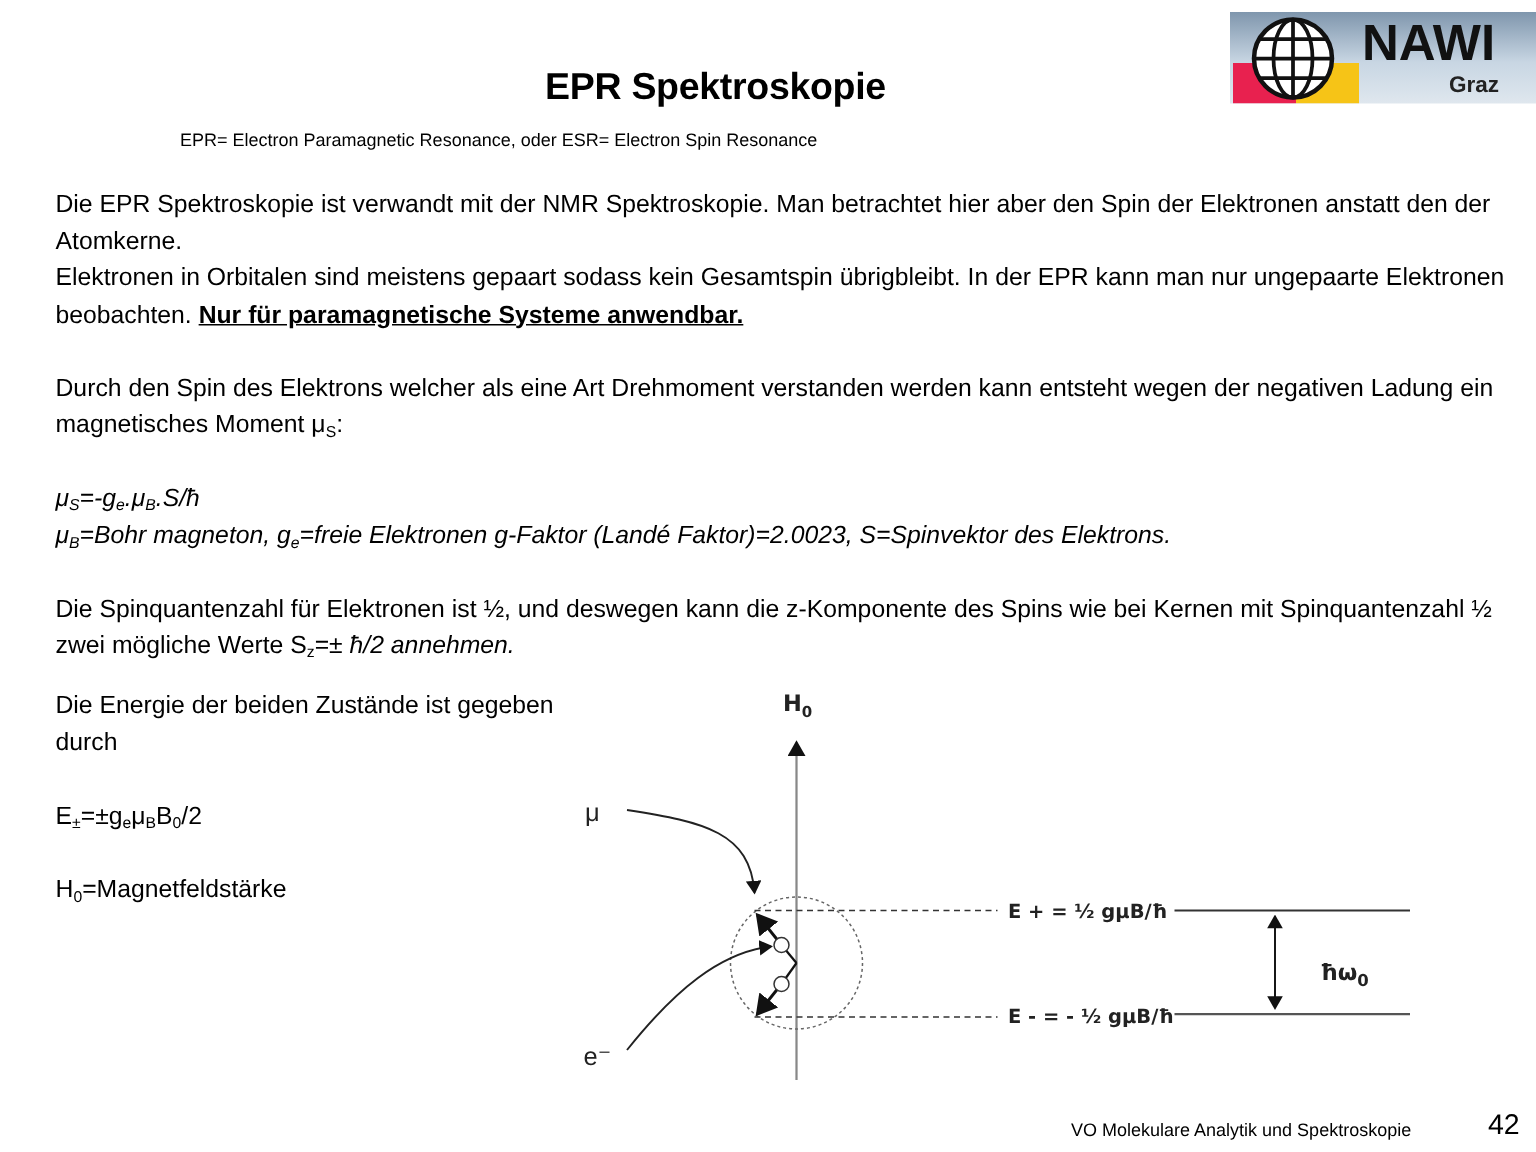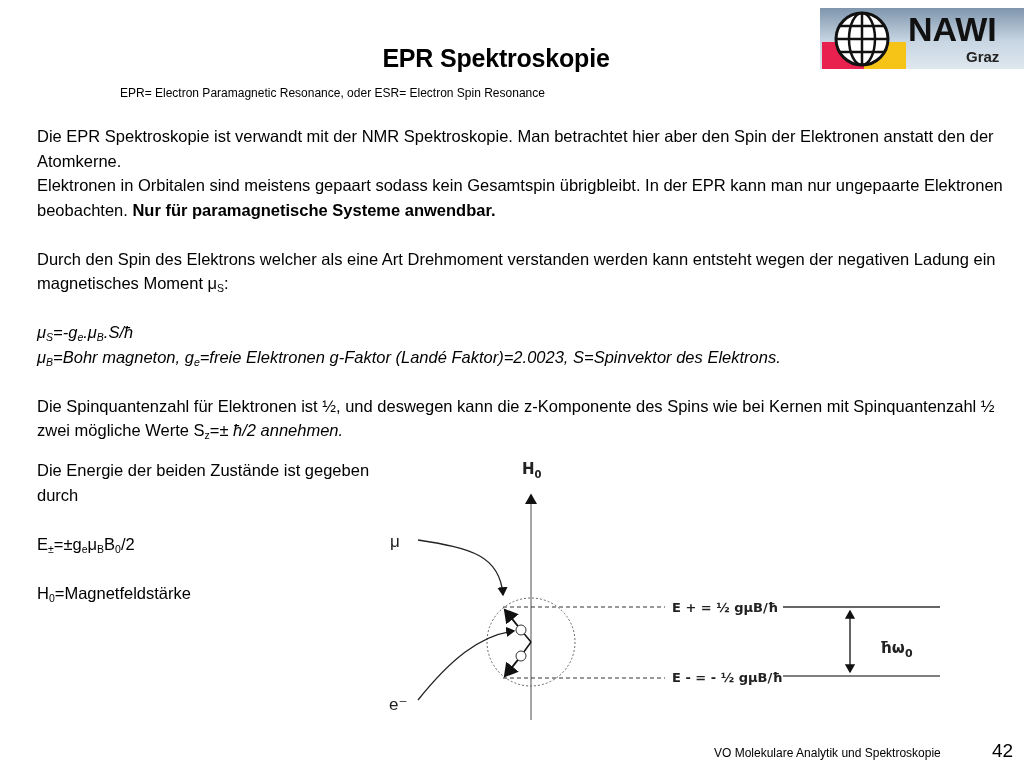--- a/index.html
+++ b/index.html
@@ -4,21 +4,21 @@
   <style>
     html, body { margin: 0; padding: 0; }
     body {
       width: 1024px; height: 768px; position: relative; overflow: hidden;
       background: #ffffff; color: #000000;
       font-family: "Liberation Sans", "DejaVu Sans", sans-serif;
     }
     .abs { position: absolute; }
     .title {
       left: 0; width: 954px; top: 44px; text-align: center;
-      font-size: 25px; font-weight: bold; letter-spacing: -0.2px; padding-left: 19px;
+      font-size: 25px; font-weight: bold; letter-spacing: -0.2px;
     }
     .subtitle {
       left: 120px; top: 86px; font-size: 12px;
     }
     .logo {
       left: 820px; top: 8px; width: 216px; height: 61px;
       background: linear-gradient(#7f96ad, #c8d6e3 55%, #dfe7ee);
       overflow: hidden;
       text-align: right;
     }
@@ -26,21 +26,21 @@
     .logo .yellow { position: absolute; left: 44px; top: 34px; width: 42px; height: 27px; background: #f6c417; }
     .logo svg.globe { position: absolute; left: 14px; top: 3px; }
     .logo .nawi { position: absolute; left: 88px; top: 2px; font-size: 34px; font-weight: bold; color: #111; letter-spacing: 0px; }
     .logo .graz { position: absolute; left: 146px; top: 40px; font-size: 15px; font-weight: bold; color: #222; }
     .body-text {
       left: 37px; top: 124px; width: 970px; font-size: 16.5px; line-height: 24.5px;
     }
     .body-text p { margin: 0; }
     .body-text .gap { height: 24.5px; }
     .it { font-style: italic; }
-    .b { font-weight: bold; }
+    .b { font-weight: bold; text-decoration: underline; }
     sub { font-size: 10.5px; vertical-align: -3px; line-height: 0; }
     .left-text {
       left: 37px; top: 458px; width: 340px; font-size: 16.5px; line-height: 24.5px;
     }
     .left-text p { margin: 0; }
     .left-text .gap { height: 24.5px; }
     .diagram { left: 370px; top: 450px; width: 610px; height: 280px; }
     .footer {
       left: 714px; top: 746px; font-size: 12px;
     }

